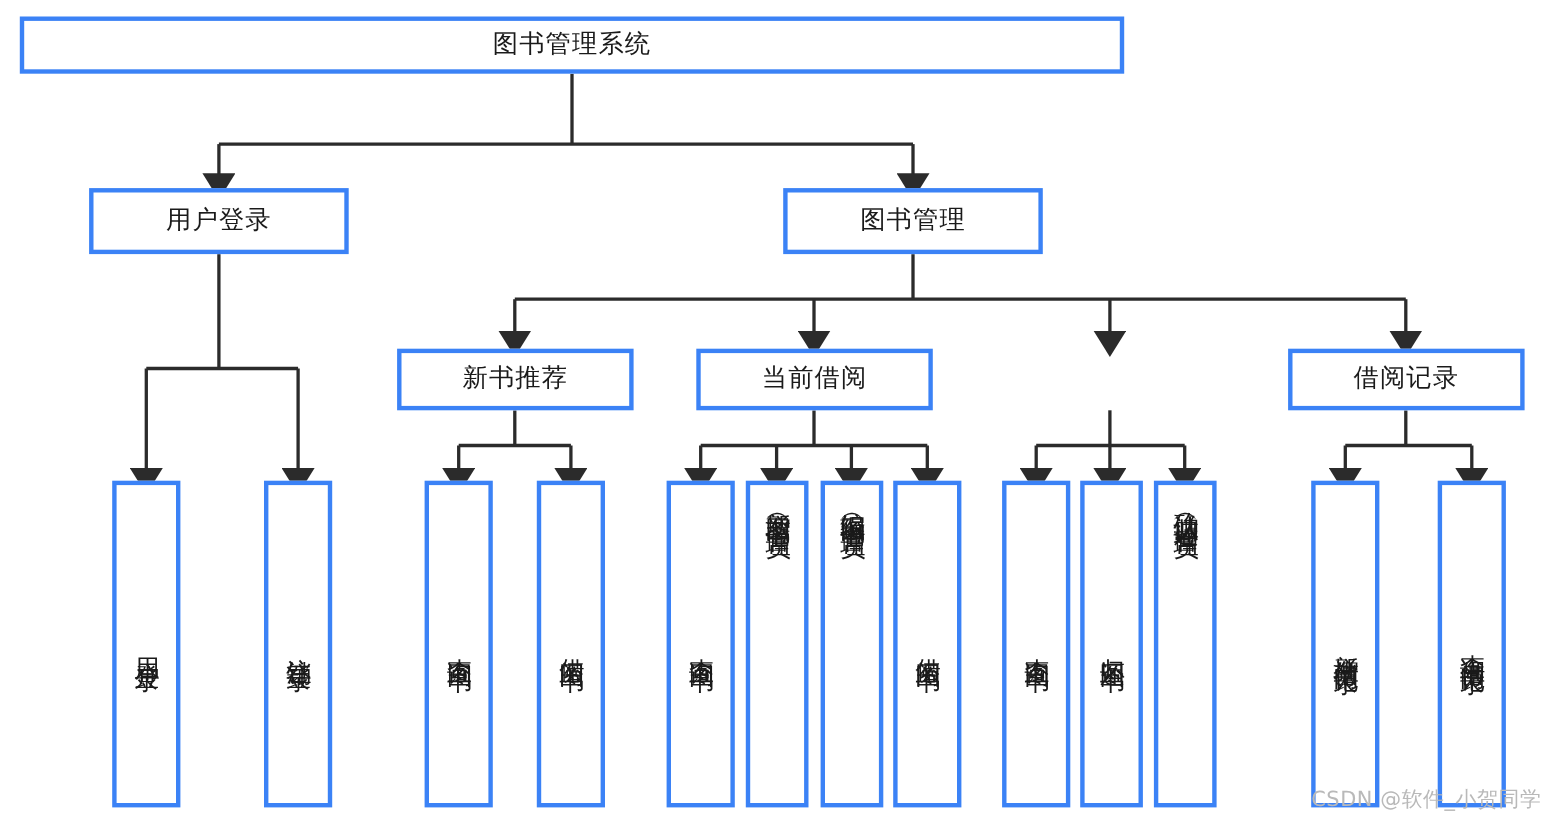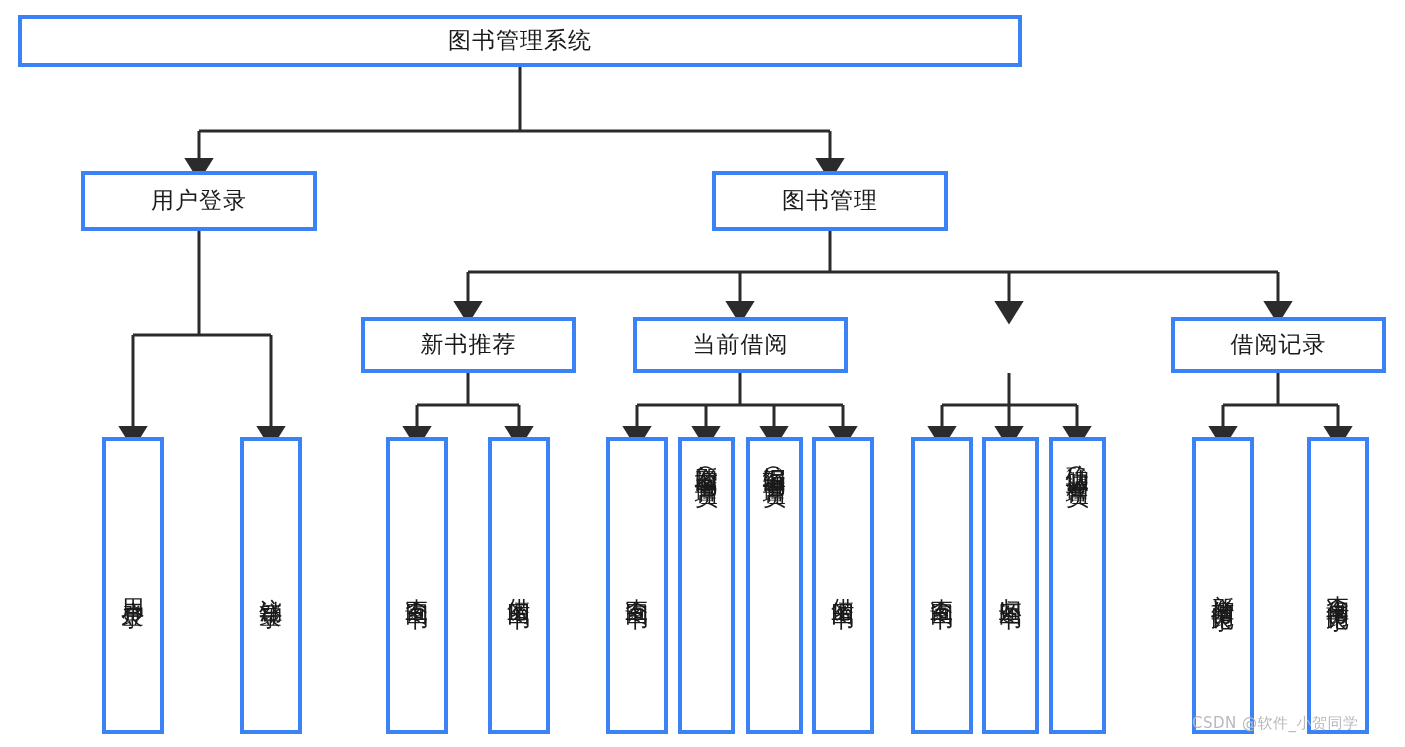--- a/index.html
+++ b/index.html
@@ -62,21 +62,21 @@
     justify-content: center;
     padding-top: 6px;
     box-sizing: border-box;
   }
   .node.vert.centered .vinner {
     align-items: center;
     padding-top: 0;
   }
   #watermark {
     position: absolute;
-    font-size: 15px;
+    font-size: 19px;
     color: #b9b9b9;
     white-space: nowrap;
     letter-spacing: 0.5px;
     left: 1192px;
     top: 714px;
   }
 </style>
 </head>
 <body>
 

